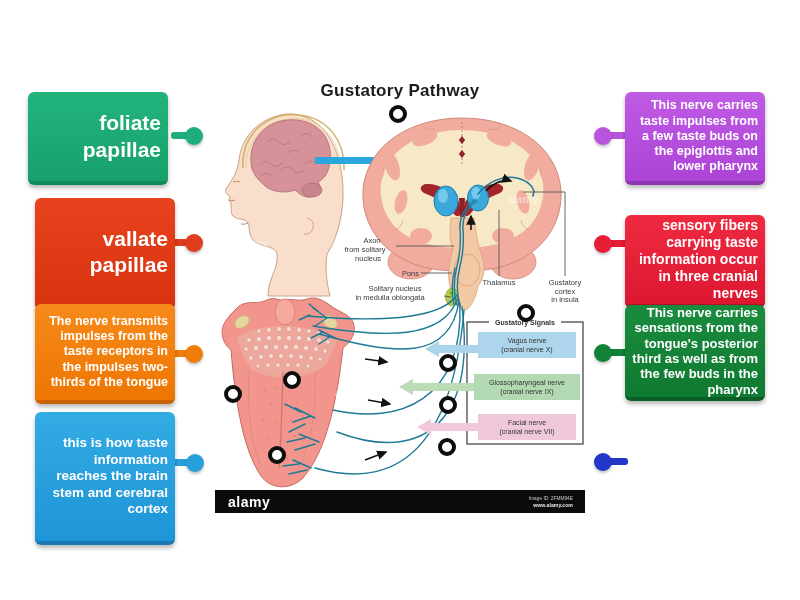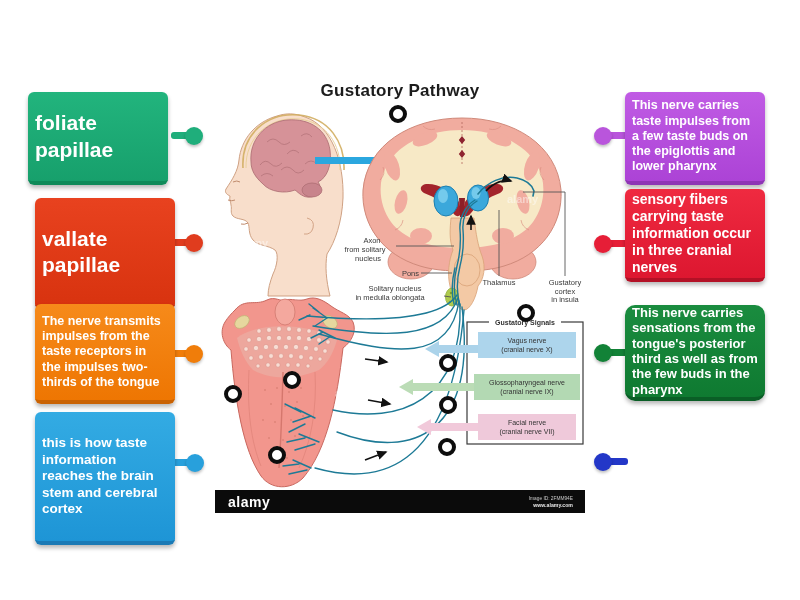--- a/index.html
+++ b/index.html
@@ -1,32 +1,32 @@
 <!DOCTYPE html>
 <html><head>
 <meta charset="utf-8">
 <style>
   html,body{margin:0;padding:0;}
   #stage{position:relative;width:800px;height:600px;background:#ffffff;overflow:hidden;
          font-family:"Liberation Sans",sans-serif;}
 
   
   .label-box{position:absolute;width:140px;border-radius:6px;color:#fff;font-weight:700;
-             display:flex;align-items:center;justify-content:center;text-align:left;
+             display:flex;align-items:center;justify-content:center;text-align:right;
              padding:22px 7px;box-sizing:border-box;
              box-shadow:0 3px 4px rgba(0,0,0,.28);cursor:grab;}
   .big{font-size:21px;line-height:1.25;}
   .small{font-size:12.5px;line-height:1.22;}
   .box-green  {background:linear-gradient(#22b47d,#17a06c);border-bottom:4px solid #0f8a59;}
   .box-red    {background:linear-gradient(#e8421f,#d8330f);border-bottom:4px solid #b52a0b;}
   .box-orange {background:linear-gradient(#f68a1a,#ee7602);border-bottom:4px solid #c96203;}
   .box-blue   {background:linear-gradient(#33abe3,#1e95d6);border-bottom:4px solid #1b7ab5;}
   .box-purple {background:linear-gradient(#c05be4,#ac43d6);border-bottom:4px solid #8e35b5;}
   .box-crimson{background:linear-gradient(#ef2a40,#dd1730);border-bottom:4px solid #b31126;}
-  .box-dgreen {background:linear-gradient(#1a8c3f,#0f7a31);border-bottom:4px solid #0a5e26;border-radius:10px;}
+  .box-dgreen {background:linear-gradient(#1a8c3f,#0f7a31);border-bottom:4px solid #0a5e26;}
   .box-dblue  {background:linear-gradient(#2b43d6,#1c2fb8);border-bottom:4px solid #15239a;}
 
   
   .stub{position:absolute;height:7px;border-radius:3px;}
   .dot{position:absolute;width:18px;height:18px;border-radius:50%;
        box-shadow:0 2px 3px rgba(0,0,0,.25);}
   .c-green  {background:#1fae7b;} .c-red    {background:#e03c1e;}
   .c-orange {background:#f07d0a;} .c-blue   {background:#28a0dc;}
   .c-purple {background:#b955dc;} .c-crimson{background:#e61e37;}
   .c-dgreen {background:#128237;} .c-dblue  {background:#2337c8;}
@@ -74,21 +74,21 @@
   <div class="label-box box-orange small" style="left:35px;top:304px;height:100px;">
       <span>The nerve transmits impulses from the taste receptors in the impulses two-thirds of the tongue</span>
     </div>
   <div class="label-box box-blue small" style="left:35px;top:412px;height:133px;font-size:13.5px;">
       <span>this is how taste information reaches the brain stem and cerebral cortex</span>
     </div>
 
   <div class="label-box box-purple small" style="left:625px;top:92px;height:93px;">
       <span>This nerve carries taste impulses from a few taste buds on the epiglottis and lower pharynx</span>
     </div>
-  <div class="label-box box-crimson small" style="left:625px;top:189px;height:93px;font-size:14px;">
+  <div class="label-box box-crimson small" style="left:625px;top:215px;height:93px;font-size:14px;">
       <span>sensory fibers carrying taste information occur in three cranial nerves</span>
     </div>
   <div class="label-box box-dgreen small" style="left:625px;top:305px;height:96px;font-size:13px;line-height:1.18;">
       <span>This nerve carries sensations from the tongue's posterior third as well as from the few buds in the pharynx</span>
     </div>
 
   <svg id="diagram" viewBox="0 0 370 450">
     <defs>
       <marker id="ab" markerWidth="7" markerHeight="7" refX="5.5" refY="3" orient="auto">
         <path d="M0,0 L6.5,3 L0,6 Z" fill="#111"></path>

